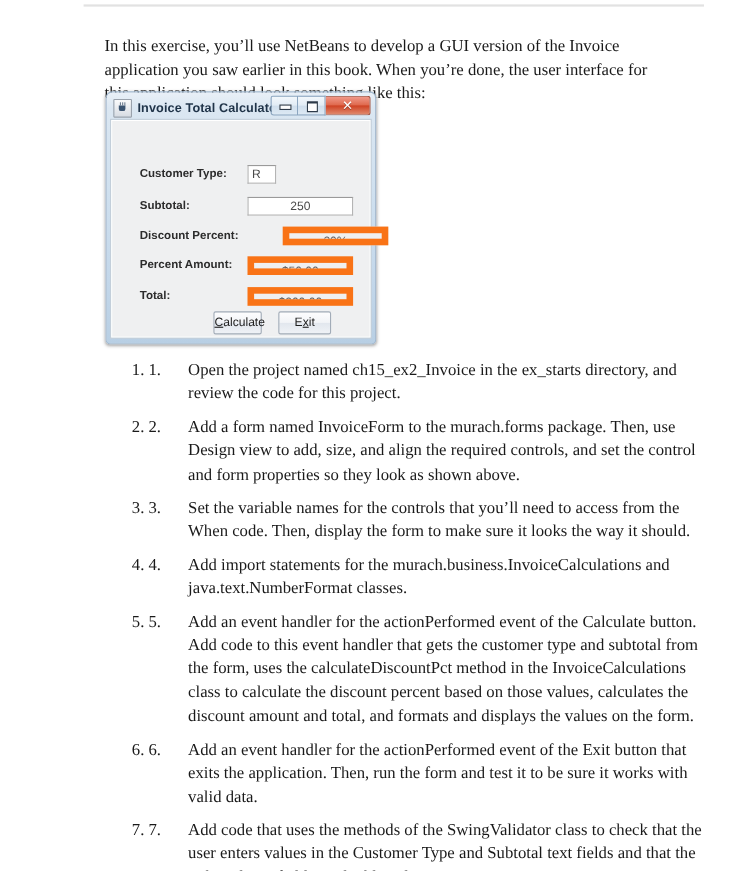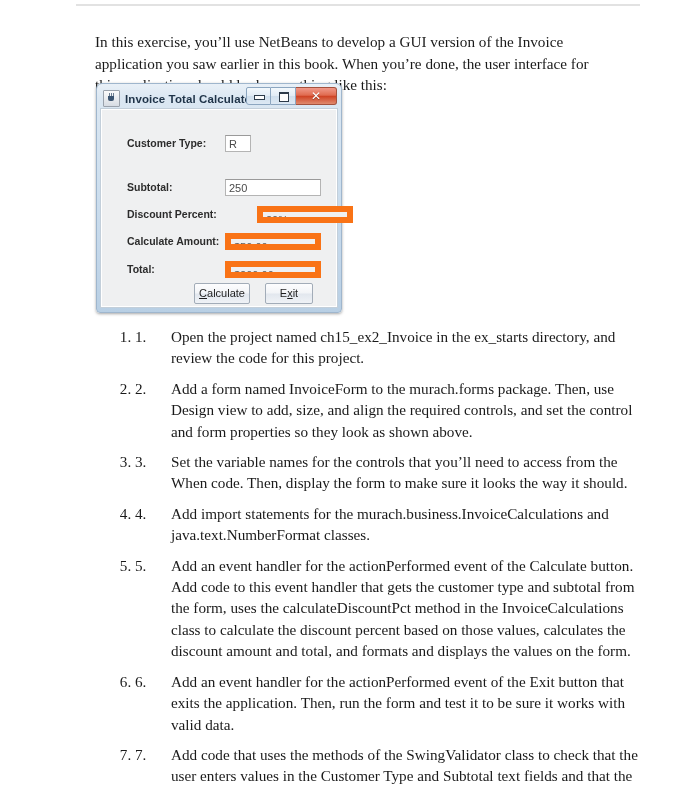--- a/index.html
+++ b/index.html
@@ -169,21 +169,21 @@
   }
 
   
   .form-row {
     position: absolute;
     left: 25px;
     height: 18px;
     display: flex;
     align-items: center;
   }
-  .form-row.r0 { top: 24px; }
+  .form-row.r0 { top: 39px; }
   .form-row.r1 { top: 68px; }
   .form-row.r2 { top: 95px; gap: 32px; }
   .form-row.r3 { top: 122px; }
   .form-row.r4 { top: 150px; }
 
   .fld-label {
     font-family: "Liberation Sans", "DejaVu Sans", sans-serif;
     font-size: 10.5px;
     font-weight: bold;
     color: #2c2c2c;
@@ -207,21 +207,21 @@
     background: #ffffff;
     border: 1px solid #b4b4b4;
     border-top-color: #9a9a9a;
   }
   .fld-input.readonly {
     background: #eff0f1;
     border: 6px solid #f97316;
     color: #5d5d5d;
   }
   .w-small { width: 26px; }
-  .w-wide  { width: 96px; }
+  .w-wide  { width: 96px; text-align: center; }
 
   
   .btn-row {
     position: absolute;
     left: 92px;
     top: 173px;
     display: flex;
     gap: 15px;
   }
   .swing-btn {
@@ -231,21 +231,21 @@
     height: 21px;
     line-height: 19px;
     text-align: center;
     box-sizing: border-box;
     border: 1px solid #a2acb8;
     border-radius: 2px;
     background: linear-gradient(to bottom, #fdfdfe 0%, #f2f4f7 48%, #e2e7ee 52%, #eff2f6 100%);
     cursor: default;
     padding: 0;
   }
-  .btn-calculate { width: 56px; }
+  .btn-calculate { width: 44px; }
   .btn-exit { width: 48px; }
   .mnemonic { text-decoration: underline; }
 
   
   .steps {
     position: absolute;
     left: 95px;
     top: 310px;
     width: 520px;
   }
@@ -297,21 +297,21 @@
         <span class="fld-label">Subtotal:</span>
         <span class="fld-input editable w-wide">250</span>
       </div>
 
       <div class="form-row r2">
         <span class="fld-label">Discount Percent:</span>
         <span class="fld-input readonly w-wide">20%</span>
       </div>
 
       <div class="form-row r3">
-        <span class="fld-label">Calculate Amount:</span>
+        <span class="fld-label">Percent Amount:</span>
         <span class="fld-input readonly w-wide">$50.00</span>
       </div>
 
       <div class="form-row r4">
         <span class="fld-label">Total:</span>
         <span class="fld-input readonly w-wide">$200.00</span>
       </div>
 
       <div class="btn-row">
         <button class="swing-btn btn-calculate"><span class="mnemonic">C</span>alculate</button>

